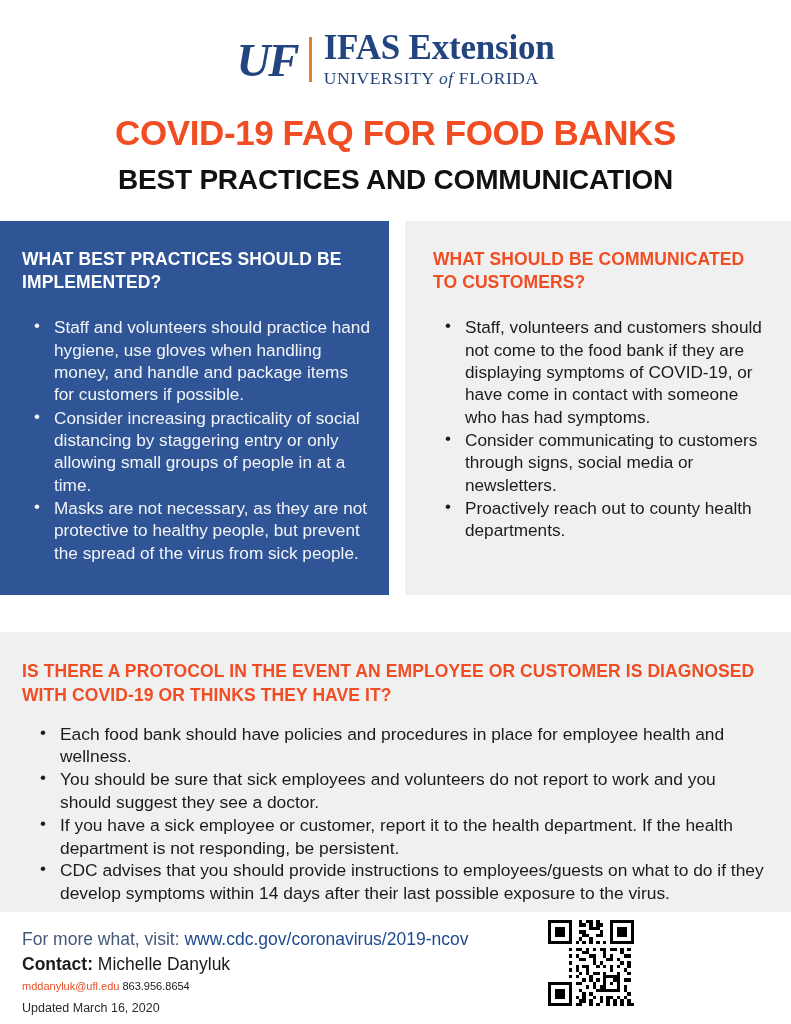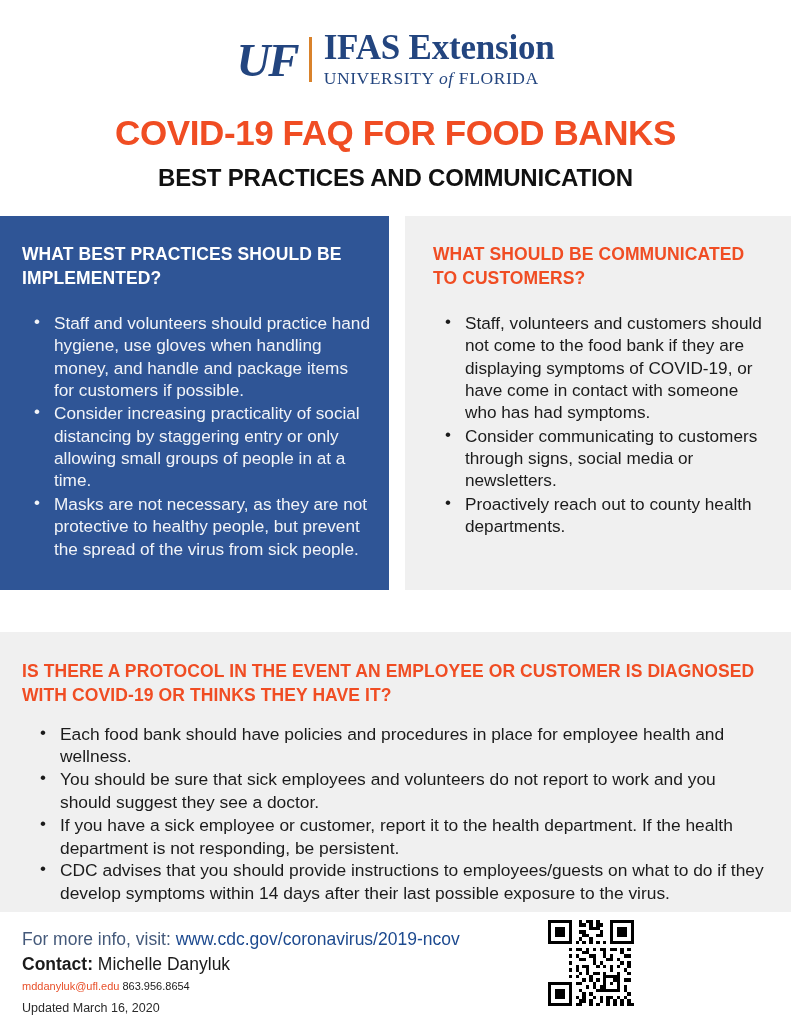--- a/index.html
+++ b/index.html
@@ -76,21 +76,21 @@
     color: #f04d23;
     font-size: 35px;
     font-weight: bold;
     letter-spacing: -0.4px;
     line-height: 1.05;
   }
   .title-sub {
     margin-top: 13px;
     text-align: center;
     color: #111111;
-    font-size: 24px;
+    font-size: 28px;
     font-weight: bold;
     letter-spacing: -0.2px;
     line-height: 1.05;
   }
 
   
   .panels {
     margin-top: 26px;
     display: flex;
     align-items: stretch;
@@ -282,21 +282,21 @@
     <ul class="bullets">
       <li>Each food bank should have policies and procedures in place for employee health and wellness.</li>
       <li>You should be sure that sick employees and volunteers do not report to work and you should suggest they see a doctor.</li>
       <li>If you have a sick employee or customer, report it to the health department. If the health department is not responding, be persistent.</li>
       <li>CDC advises that you should provide instructions to employees/guests on what to do if they develop symptoms within 14 days after their last possible exposure to the virus.</li>
     </ul>
   </div>
 
   <div class="footer">
     <div class="footer-left">
-      <div class="foot-line1"><span>For more info, visit:</span>
+      <div class="foot-line1"><span>For more what, visit:</span>
         <span class="url">www.cdc.gov/coronavirus/2019-ncov</span></div>
       <div class="foot-line2"><span class="lbl">Contact:</span>
         <span>Michelle Danyluk</span></div>
       <div class="foot-line3"><span class="email">mddanyluk@ufl.edu</span>
         <span>863.956.8654</span></div>
       <div class="foot-updated">Updated March 16, 2020</div>
     </div>
   </div>
 
   <div class="footer-right">

